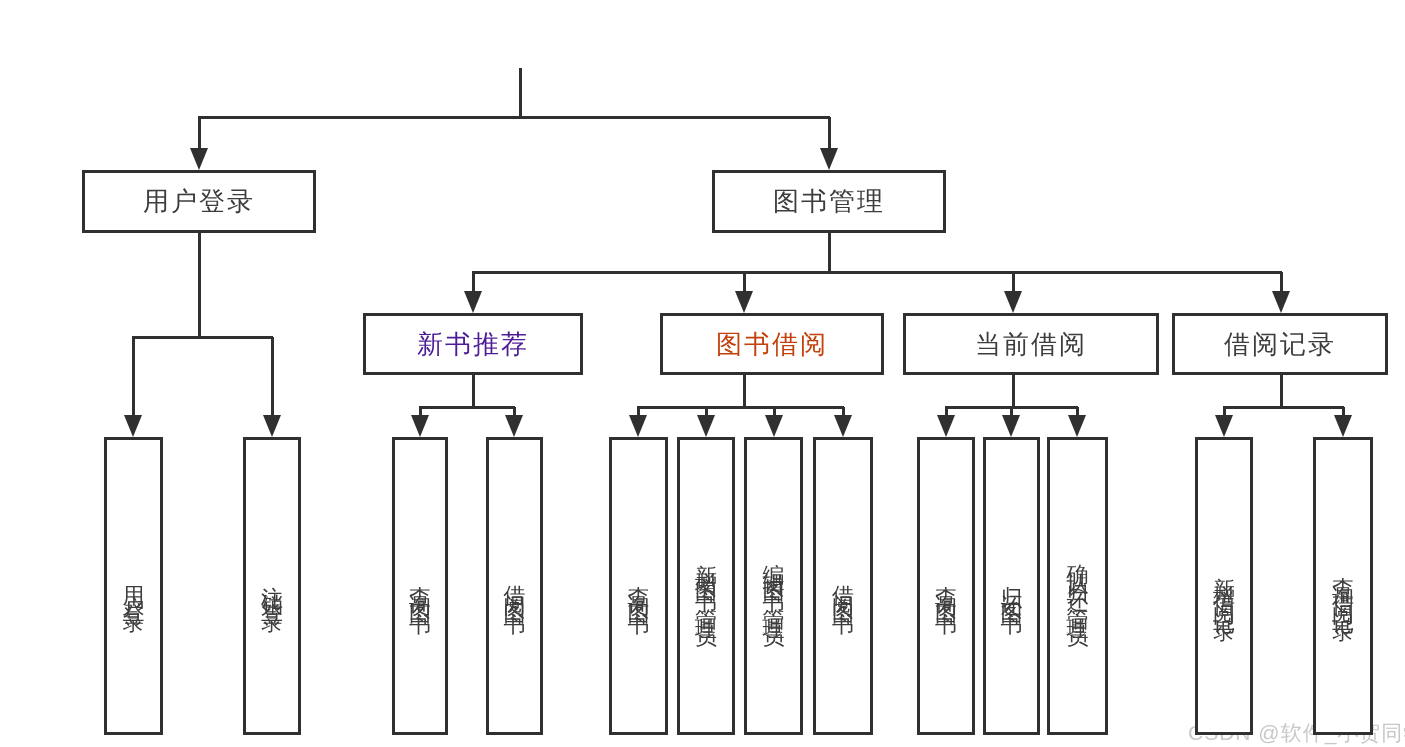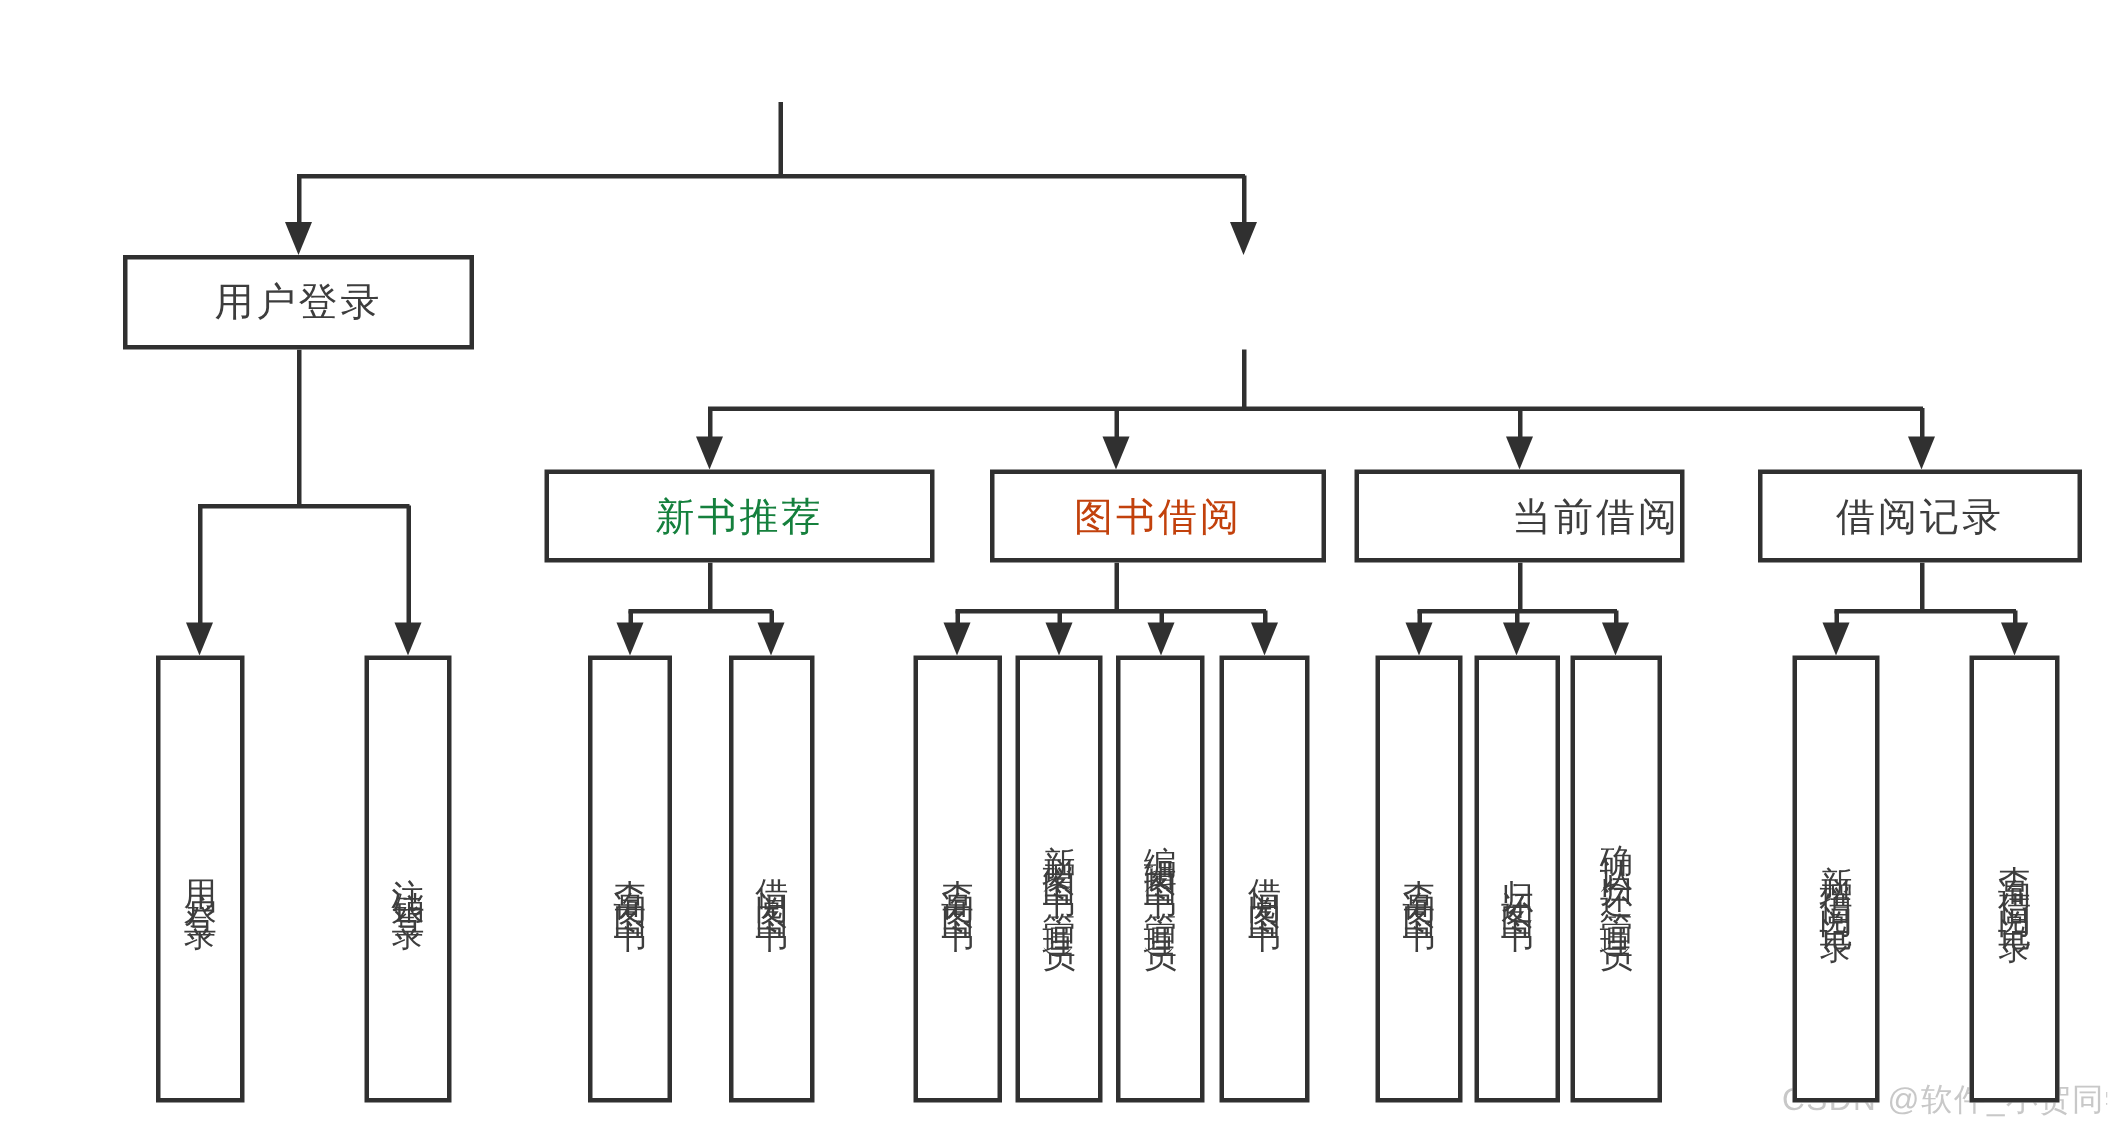--- a/index.html
+++ b/index.html
@@ -103,27 +103,30 @@
     <div class="arrow" style="left: 1068px; top: 415px; border-top-color: rgb(48, 48, 48);"></div>
     <div class="line" style="left: 1280px; top: 375px; width: 3px; height: 32px; background: rgb(48, 48, 48);"></div>
     <div class="line" style="left: 1223px; top: 406px; width: 121px; height: 3px; background: rgb(48, 48, 48);"></div>
     <div class="line" style="left: 1223px; top: 407px; width: 3px; height: 12px; background: rgb(48, 48, 48);"></div>
     <div class="arrow" style="left: 1215px; top: 415px; border-top-color: rgb(48, 48, 48);"></div>
     <div class="line" style="left: 1342px; top: 407px; width: 3px; height: 12px; background: rgb(48, 48, 48);"></div>
     <div class="arrow" style="left: 1334px; top: 415px; border-top-color: rgb(48, 48, 48);"></div>
     <div class="node node-h" style="left: 82px; top: 170px; width: 234px; height: 63px; border-color: rgb(48, 48, 48); color: rgb(61, 61, 61);">
       <span class="node-label" style="font-size: 26px;">用户登录</span>
     </div>
-    <div class="node node-h" style="left: 363px; top: 313px; width: 260px; height: 62px; border-color: rgb(48, 48, 48); color: #15803d;">
+    <div class="node node-h" style="left: 712px; top: 170px; width: 234px; height: 63px; border-color: rgb(48, 48, 48); color: rgb(61, 61, 61);">
+      <span class="node-label" style="font-size: 26px;">图书管理</span>
+    </div>
+    <div class="node node-h" style="left: 363px; top: 313px; width: 220px; height: 62px; border-color: rgb(48, 48, 48); color: #4c1d95;">
       <span class="node-label" style="font-size: 26px;">新书推荐</span>
     </div>
     <div class="node node-h" style="left: 633px; top: 313px; width: 224px; height: 62px; border-color: rgb(48, 48, 48); color: #c2410c; margin-left: 27px;">
       <span class="node-label" style="font-size: 26px;">图书借阅</span>
     </div>
-    <div class="node node-h" style="left: 903px; top: 313px; width: 220px; height: 62px; border-color: rgb(48, 48, 48); color: rgb(61, 61, 61); justify-content: flex-end;">
+    <div class="node node-h" style="left: 903px; top: 313px; width: 256px; height: 62px; border-color: rgb(48, 48, 48); color: rgb(61, 61, 61);">
       <span class="node-label" style="font-size: 26px;">当前借阅</span>
     </div>
     <div class="node node-h" style="left: 1172px; top: 313px; width: 216px; height: 62px; border-color: rgb(48, 48, 48); color: rgb(61, 61, 61);">
       <span class="node-label" style="font-size: 26px;">借阅记录</span>
     </div>
     <div class="node node-v" style="left: 104px; top: 437px; width: 59px; height: 298px; border-color: rgb(48, 48, 48); color: rgb(61, 61, 61);">
       <span class="node-label" style="font-size: 22px;">用户登录</span>
     </div>
     <div class="node node-v" style="left: 243px; top: 437px; width: 58px; height: 298px; border-color: rgb(48, 48, 48); color: rgb(61, 61, 61);">
       <span class="node-label" style="font-size: 22px;">注销登录</span>

